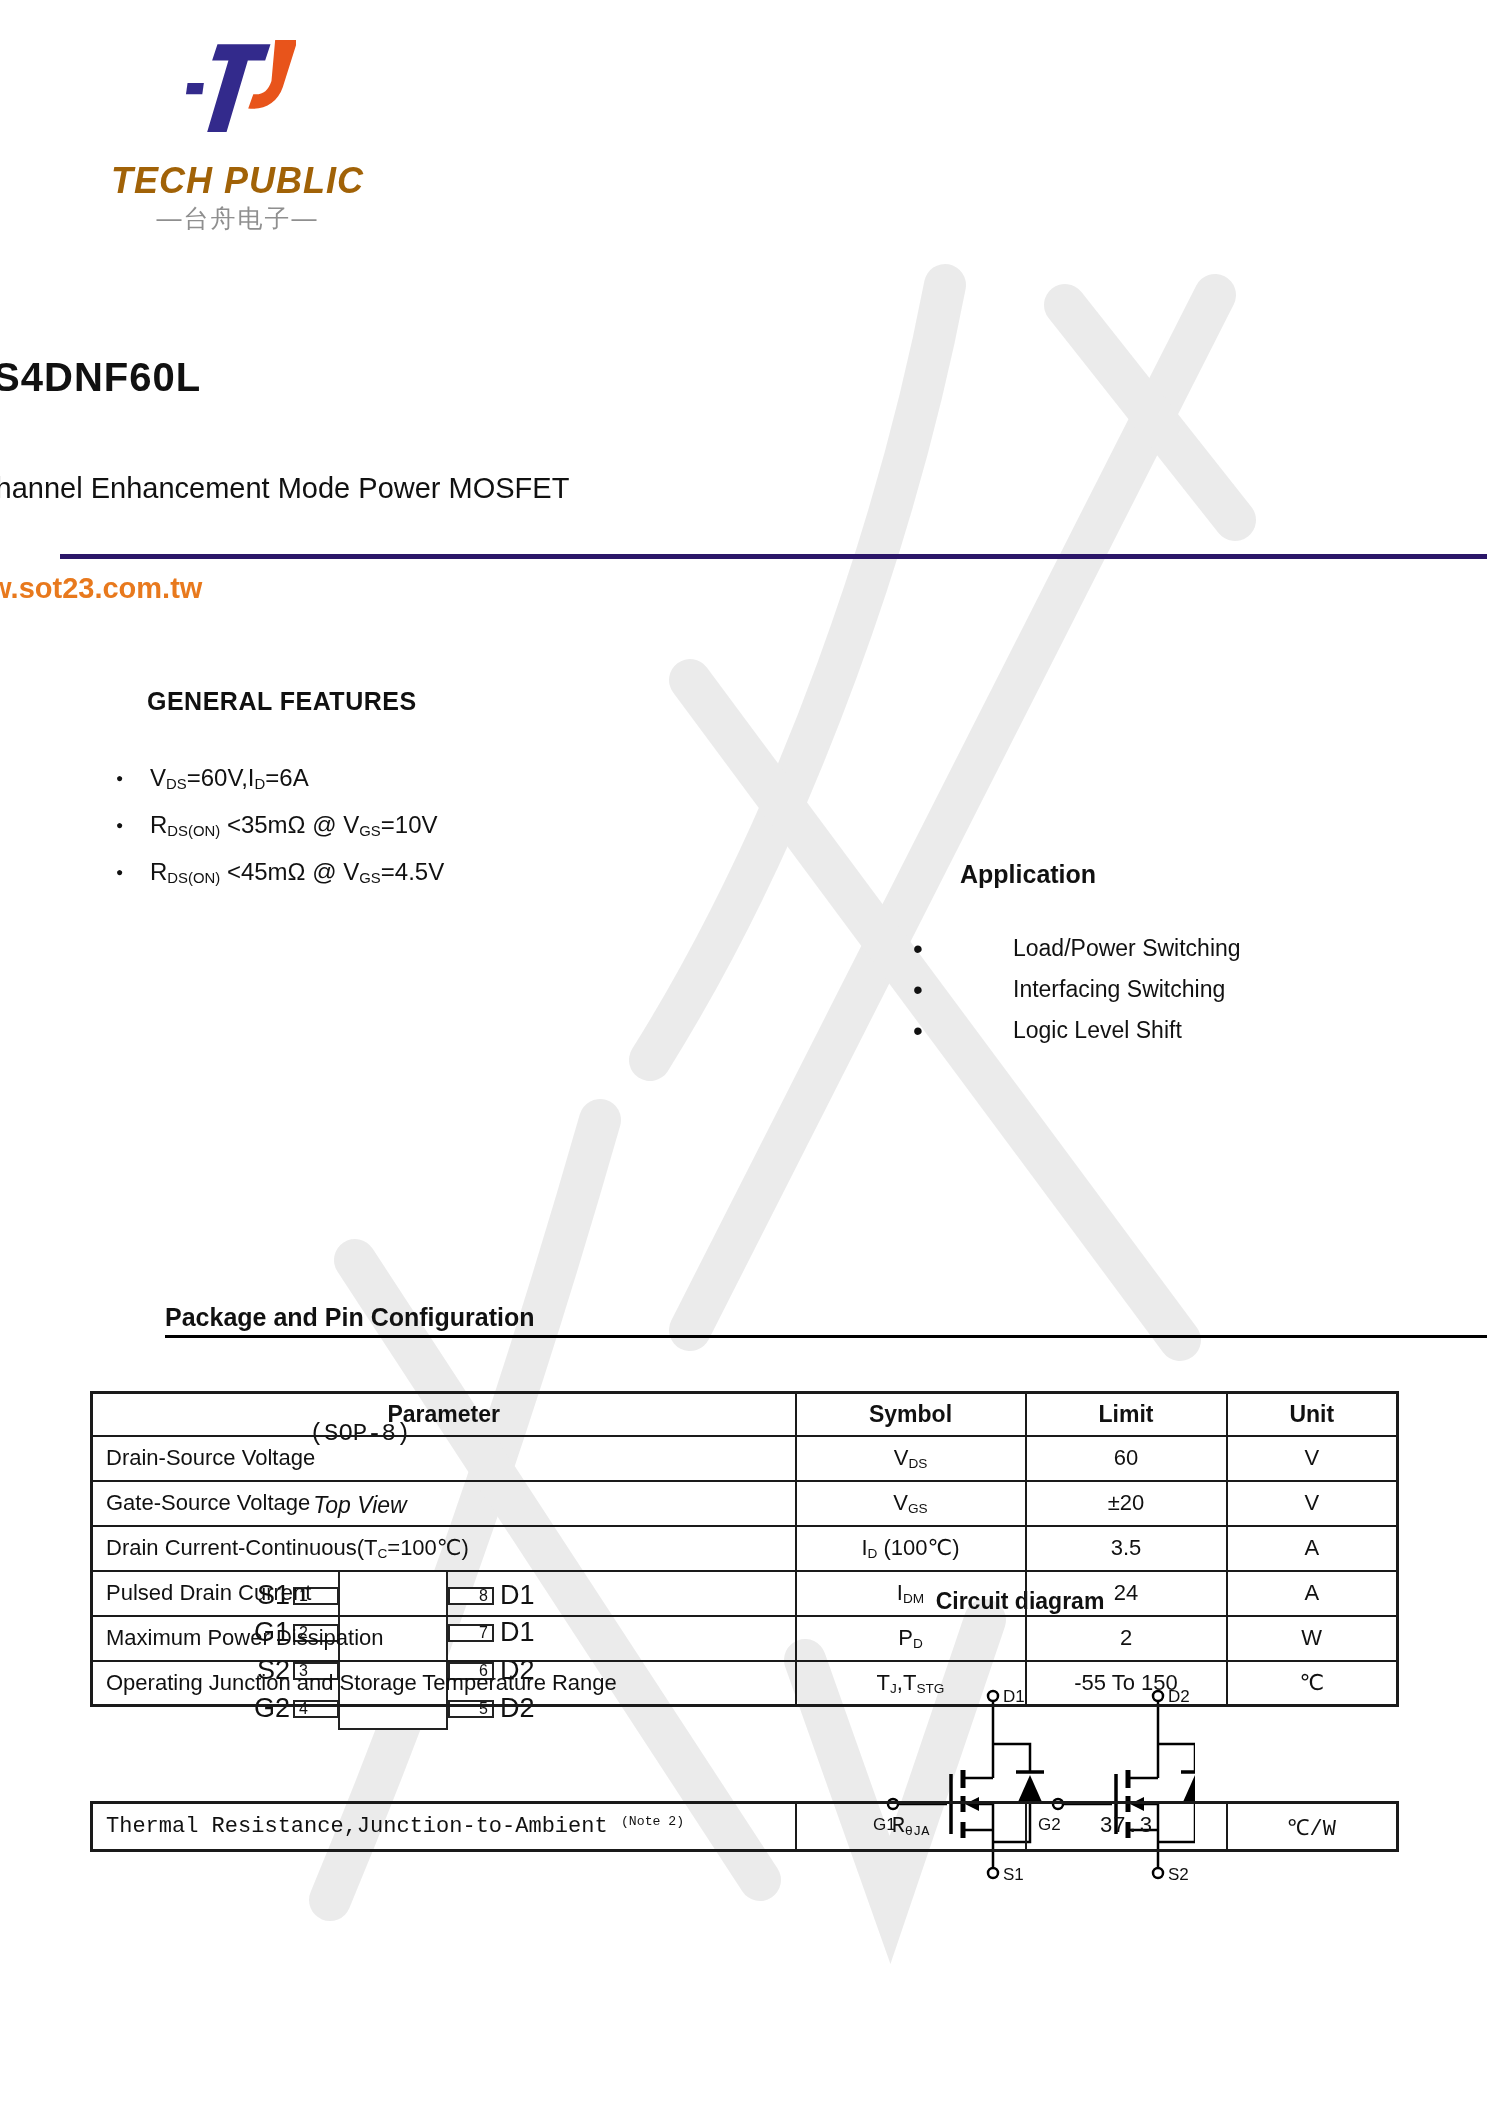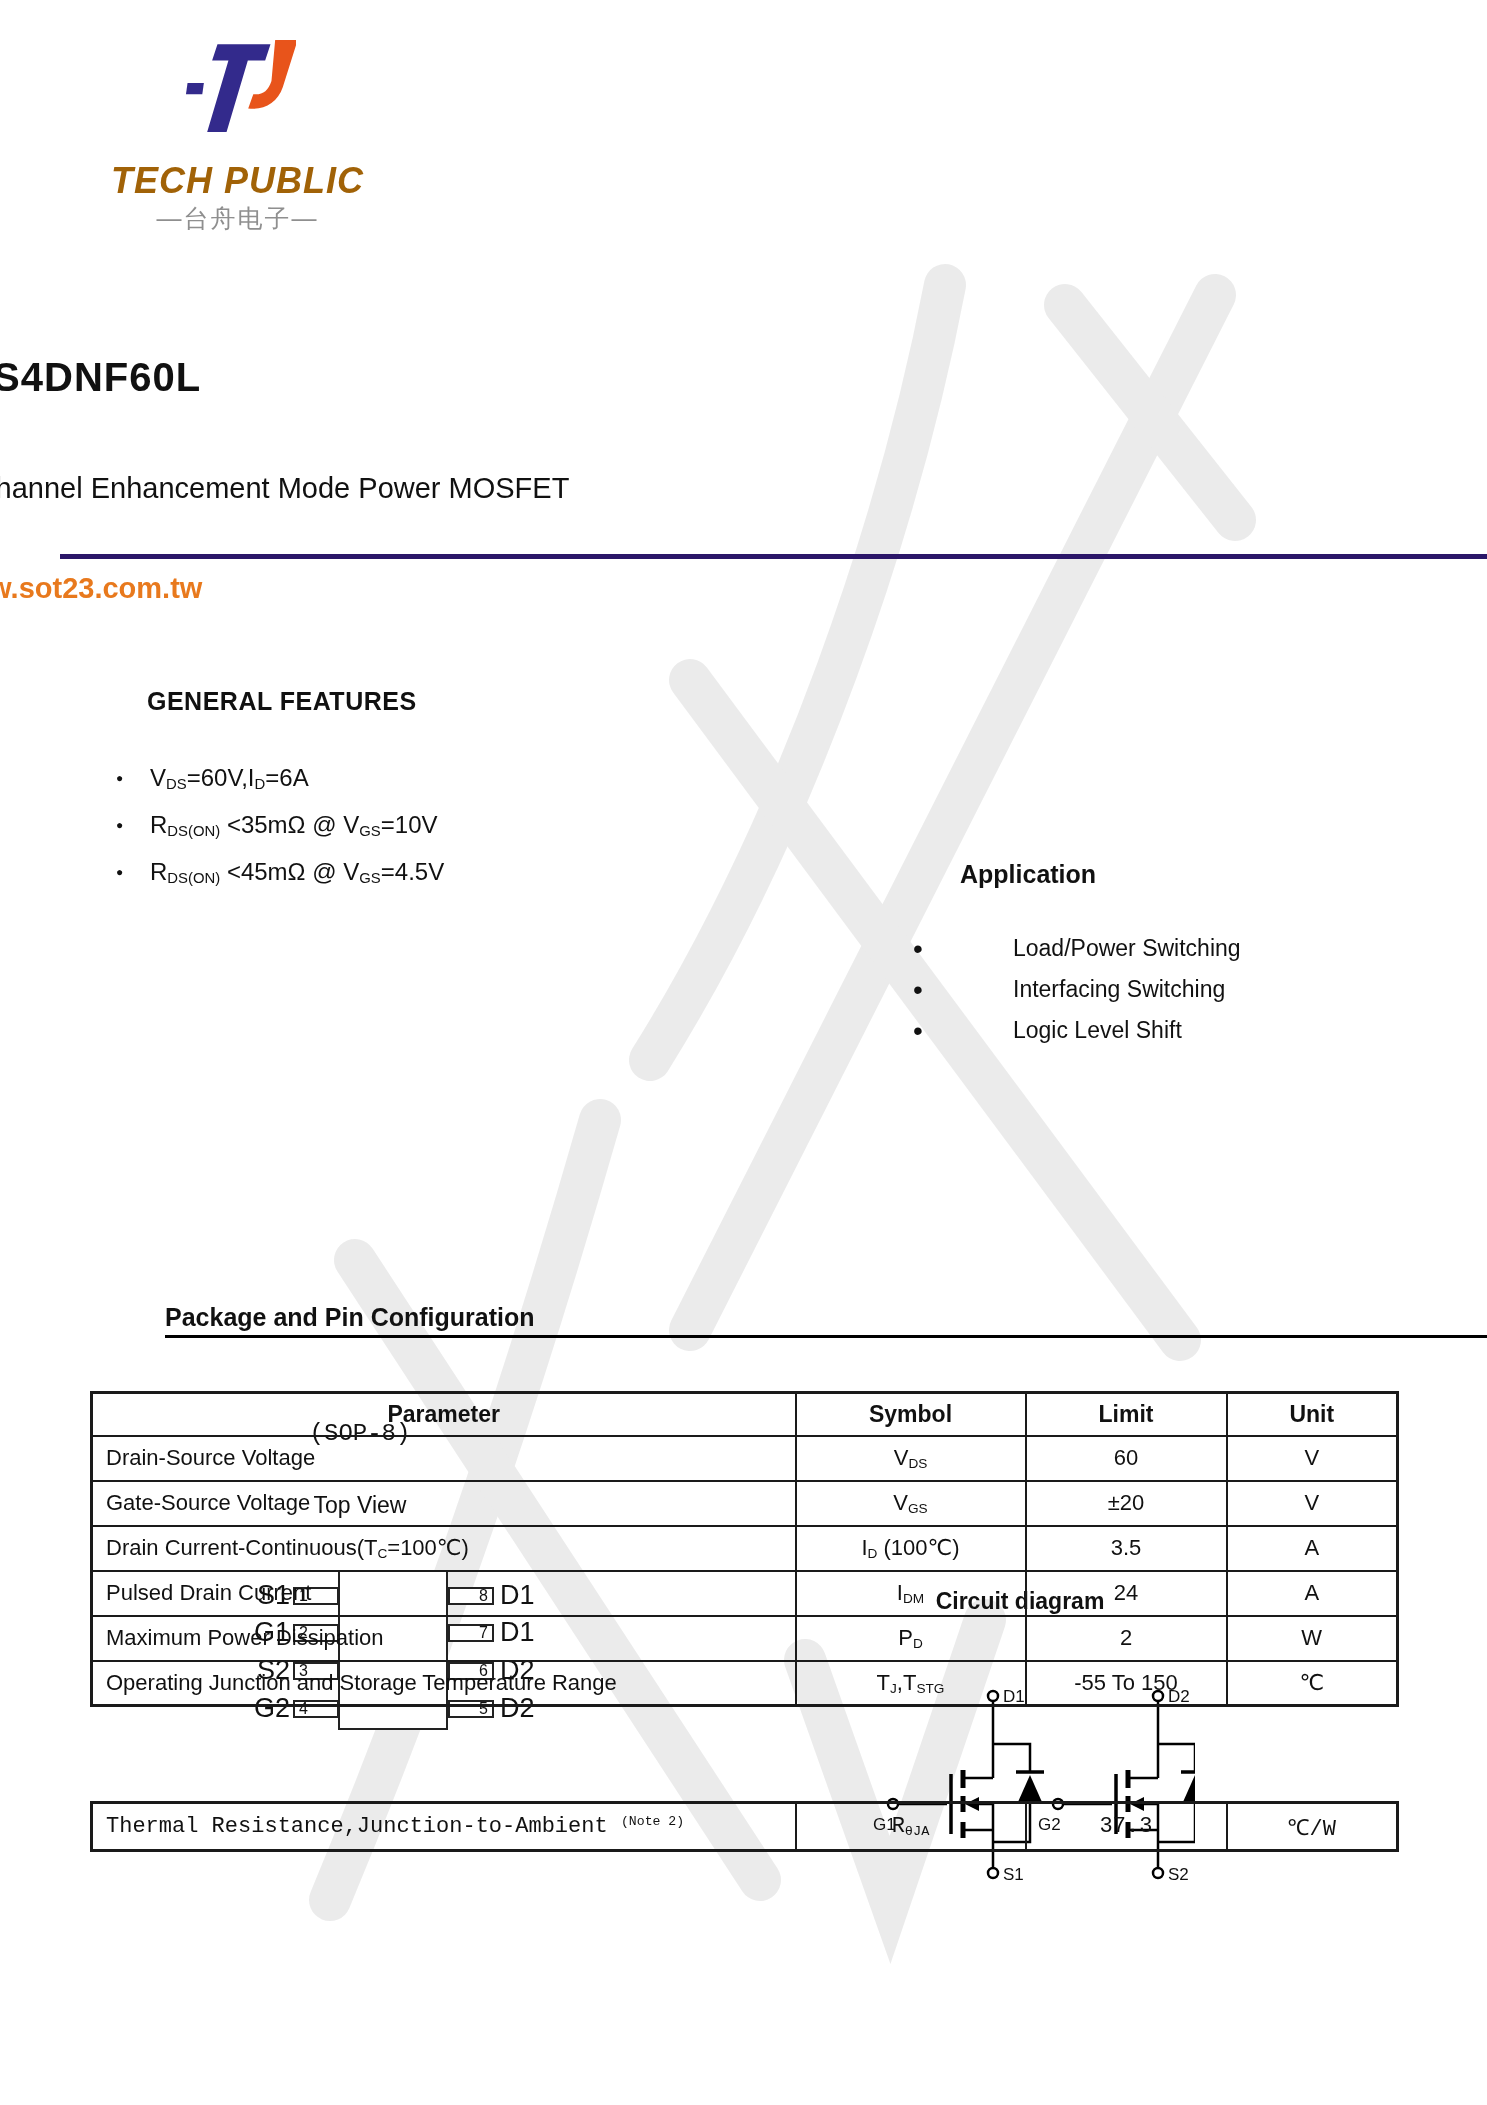--- a/index.html
+++ b/index.html
@@ -25,21 +25,21 @@
   .features-list li { position:relative; font-size:24px; padding-left:38px; margin-bottom:19px; }
   .features-list li::before { content:"●"; position:absolute; left:4px; top:7px; font-size:12px; }
   .app-title { left:960px; top:375px; font-size:25px; font-weight:bold; }
   .app-list { left:905px; top:421px; list-style:none; }
   .app-list li { position:relative; font-size:23px; padding-left:108px; margin-bottom:14px; }
   .app-list li::before { content:"•"; position:absolute; left:8px; top:-2px; font-size:28px; }
 
   
   .pkg-title { left:165px; top:666px; font-size:25px; font-weight:bold; border-bottom:3px solid #000; padding-bottom:3px; }
   .pkg-type { left:230px; top:748px; width:260px; text-align:center; font-size:24px;font-family:Liberation Mono, monospace; }
-  .pkg-view { left:230px; top:793px; width:260px; text-align:center; font-size:23px; }
+  .pkg-view { left:230px; top:793px; width:260px; text-align:center; font-size:23px;font-style:italic; }
   .pin-diagram { left:248px; top:842px; width:312px; height:172px; }
   .pd-body { position:absolute; left:90px; top:2px; width:110px; height:160px; border:2px solid #222; background:#fff; }
   .pd-pin { position:absolute; width:46px; height:18px; border:2px solid #222; font-size:16px; line-height:14px; background:#fff; }
   .pd-pin.l { left:45px; padding-left:4px; }
   .pd-pin.r { left:200px; text-align:right; padding-right:4px; }
   .pd-lab { position:absolute; width:44px; font-size:27px; }
   .pd-lab.l { left:-2px; text-align:right; }
   .pd-lab.r { left:252px; text-align:left; }
 
   

